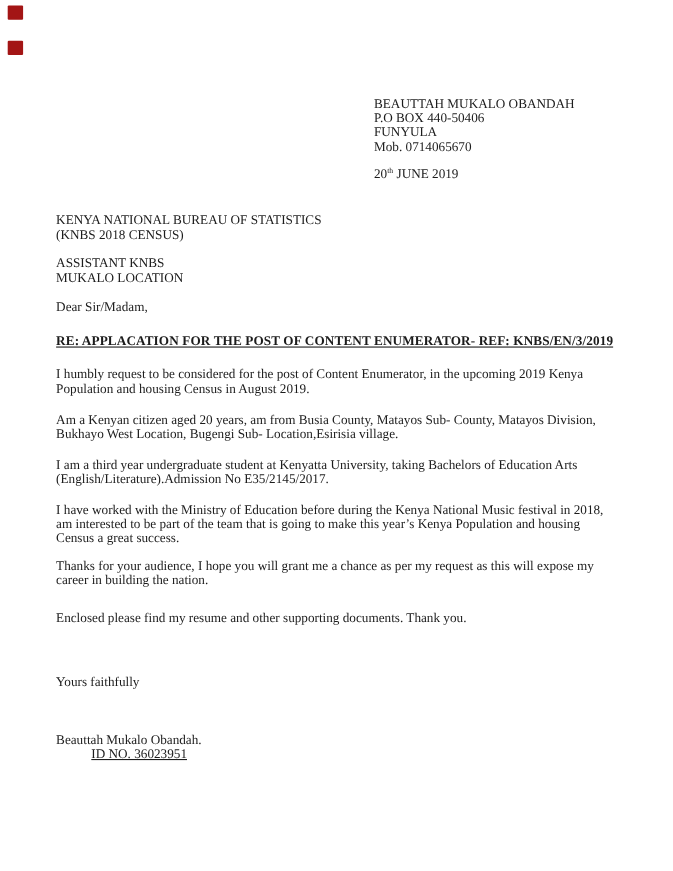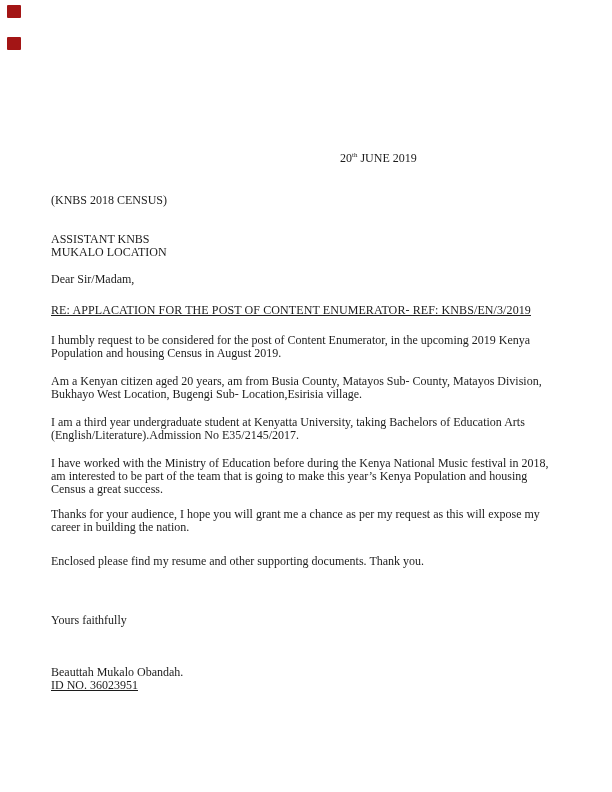--- a/index.html
+++ b/index.html
@@ -26,52 +26,59 @@
   .mark-top { top: 5px; }
   .mark-bottom { top: 37px; }
   .sender { left: 340px; top: 88px; }
   .dateline { left: 340px; top: 152px; text-align: right; }
   .dateline sup { font-size: 7px; line-height: 0; vertical-align: super; }
   .recipient-org { left: 51px; top: 194px; }
   .recipient-officer { left: 51px; top: 233px; }
   .salutation { left: 51px; top: 273px; }
   .subject {
     left: 51px; top: 304px;
-    font-weight: normal;
+    font-weight: bold;
     text-decoration: underline;
     white-space: nowrap;
     letter-spacing: 0.1px;
   }
   .para {
     left: 51px;
     width: 514px;
     white-space: pre-line;
   }
   .p1 { top: 334px; }
   .p2 { top: 375px; }
   .p3 { top: 416px; }
   .p4 { top: 457px; }
   .p5 { top: 508px; }
   .p6 { top: 555px; }
   .closing { left: 51px; top: 614px; }
   .signature { left: 51px; top: 666px; }
-  .id-line { text-decoration: underline; }
+  .id-line { text-decoration: underline; margin-left: 32px; }
 </style>
 </head>
 <body>
 
 <div class="page">
 
   <span class="red-mark mark-top" style="background: rgb(163, 21, 21);"></span>
   <span class="red-mark mark-bottom" style="background: rgb(163, 21, 21);"></span>
 
+  <div class="abs sender">
+    <div>BEAUTTAH MUKALO OBANDAH</div>
+    <div>P.O BOX 440-50406</div>
+    <div>FUNYULA</div>
+    <div>Mob. 0714065670</div>
+  </div>
 
   <div class="abs dateline"><span>20</span><sup>th</sup><span> JUNE 2019</span></div>
 
   <div class="abs recipient-org">
+    <div>KENYA NATIONAL BUREAU OF STATISTICS</div>
     <div>(KNBS 2018 CENSUS)</div>
   </div>
 
   <div class="abs recipient-officer">
     <div>ASSISTANT KNBS</div>
     <div>MUKALO LOCATION</div>
   </div>
 
   <div class="abs salutation">Dear Sir/Madam,</div>
 

